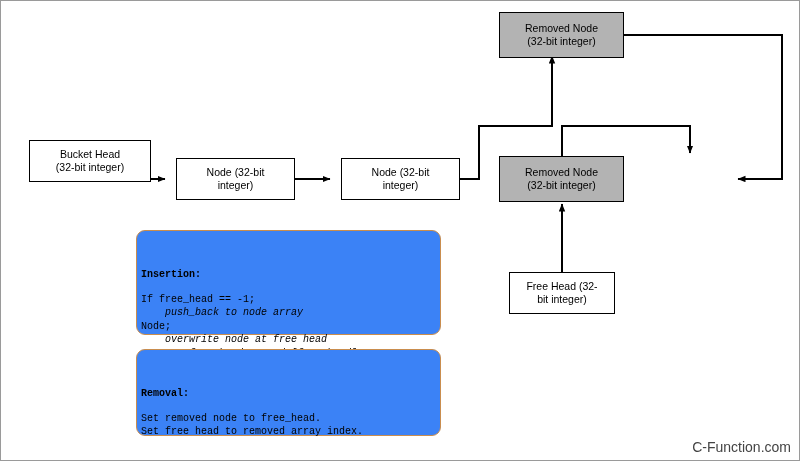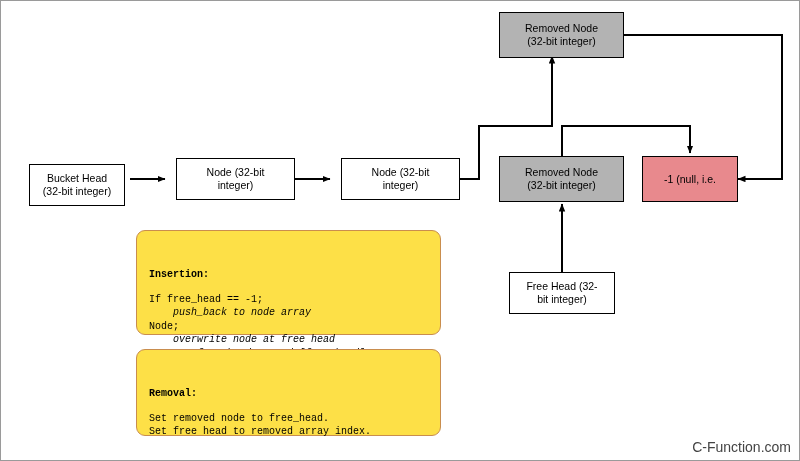--- a/index.html
+++ b/index.html
@@ -41,24 +41,24 @@
     line-height: 13px;
     color: #000000;
     padding: 8px 4px;
   }
   .node.white { background: #ffffff; }
   .node.gray  { background: #b3b3b3; }
   .node.red   { background: #e8898d; }
   .note {
     position: absolute;
     box-sizing: border-box;
-    background: #fde047;
+    background: #3b82f6;
     border: 1px solid #c98d4e;
     border-radius: 9px;
-    padding: 10px 12px;
+    padding: 10px 4px;
     font-family: "Liberation Mono", monospace;
     font-size: 10px;
     line-height: 13.5px;
     color: #000000;
     white-space: pre;
   }
   .note .title {
     font-weight: bold;
     display: block;
     margin-bottom: 11px;
@@ -90,43 +90,40 @@
 
     <polyline points="459,178 478,178 478,125 551,125 551,55" fill="none" stroke="#000" stroke-width="2" marker-end="url(#arrow)"></polyline>
 
     <polyline points="623,34 781,34 781,178 737,178" fill="none" stroke="#000" stroke-width="2" marker-end="url(#arrow)"></polyline>
 
     <polyline points="561,155 561,125 689,125 689,152" fill="none" stroke="#000" stroke-width="2" marker-end="url(#arrow)"></polyline>
 
     <line x1="561" y1="271" x2="561" y2="203" stroke="#000" stroke-width="2" marker-end="url(#arrow)"></line>
   </svg>
 
-  <div class="node white" style="left:28px; top:163px; width:96px; height:42px;align-items:center;">
+  <div class="node white" style="left:28px; top:139px; width:122px; height:42px;align-items:center;">
     <span style="white-space:pre-line;">Bucket Head
 (32-bit integer)</span>
   </div>
 
   <div class="node white" style="left:175px; top:157px; width:119px; height:42px;">
     <span style="white-space:pre-line;">Node (32-bit
 integer)</span>
   </div>
 
   <div class="node white" style="left:340px; top:157px; width:119px; height:42px;">
     <span style="white-space:pre-line;">Node (32-bit
 integer)</span>
   </div>
 
   <div class="node gray" style="left:498px; top:155px; width:125px; height:46px;">
     <span style="white-space:pre-line;">Removed Node
 (32-bit integer)</span>
   </div>
 
-  <div class="node red" style="left:641px; top:155px; width:96px; height:46px;">
-    <span>-1 (null, i.e.</span>
-  </div>
 
   <div class="node gray" style="left:498px; top:11px; width:125px; height:46px;">
     <span style="white-space:pre-line;">Removed Node
 (32-bit integer)</span>
   </div>
 
   <div class="node white" style="left:508px; top:271px; width:106px; height:42px;">
     <span style="white-space:pre-line;text-align:center;">Free Head (32-
 bit integer)</span>
   </div>

